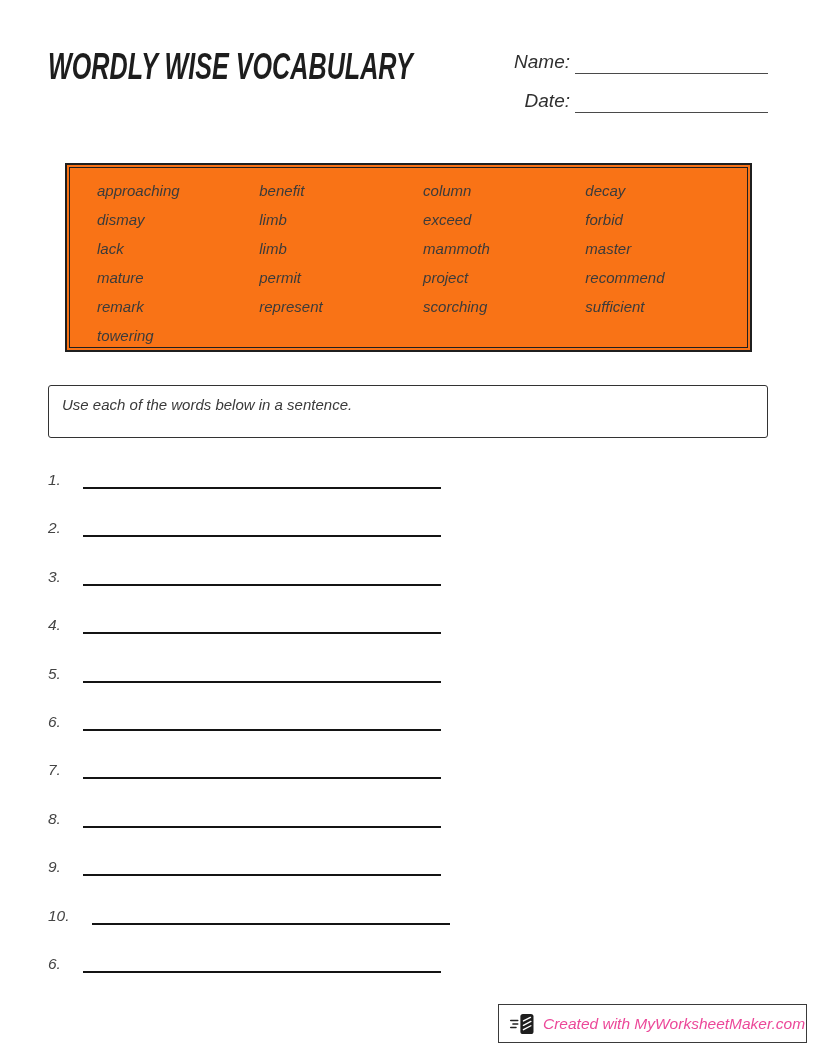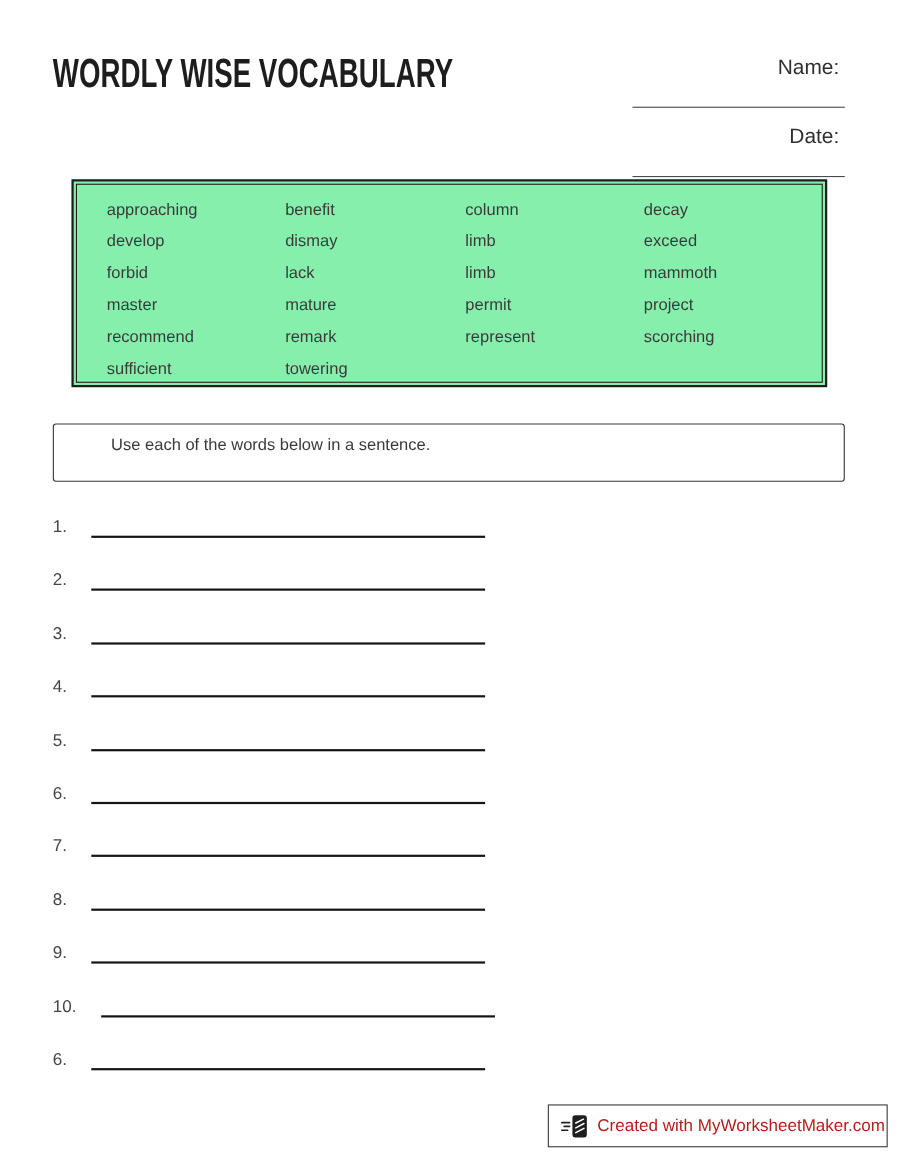--- a/index.html
+++ b/index.html
@@ -4,20 +4,21 @@
 <style>
   * { margin: 0; padding: 0; box-sizing: border-box; }
   html, body { background: #ffffff; }
   .page {
     position: relative;
     width: 816px;
     height: 1052px;
     background: #ffffff;
     font-family: "Liberation Sans", sans-serif;
     overflow: hidden;
+    font-style: italic;
   }
 
   
   .title {
     position: absolute;
     left: 48px;
     top: 46px;
     font-size: 37px;
     font-weight: 800;
     color: #1d1d1d;
@@ -30,21 +31,20 @@
     position: absolute;
     top: 50px;
     right: 48px;
     width: 258px;
   }
   .field-row {
     display: flex;
     align-items: flex-end;
     justify-content: flex-end;
     margin-bottom: 15px;
-    flex-direction: column;
   }
   .field-label {
     font-size: 19px;
     color: #2f2f2f;
     margin-right: 5px;
     line-height: 24px;
   }
   .field-line {
     width: 193px;
     height: 24px;
@@ -53,21 +53,21 @@
 
   
   .word-bank-outer {
     position: absolute;
     left: 65px;
     top: 163px;
     width: 687px;
     height: 189px;
     border: 2px solid #1f1f1f;
     padding: 2px;
-    background: #86efac;
+    background: #f97316;
   }
   .word-bank-inner {
     width: 100%;
     height: 100%;
     border: 1.5px solid #1f1f1f;
     display: grid;
     grid-template-columns: 1.07fr 1.08fr 1.07fr 1fr;
     align-content: start;
     padding: 9px 10px 0 27px;
   }
@@ -86,21 +86,20 @@
     height: 53px;
     border: 1.5px solid #333333;
     border-radius: 3px;
     padding: 8px 13px;
     background: #ffffff;
   }
   .instruction-text {
     font-size: 15px;
     color: #3a3a3a;
     line-height: 21px;
-    margin-left: 39px;
   }
 
   
   .questions {
     position: absolute;
     left: 48px;
     top: 461px;
     width: 460px;
   }
   .question {
@@ -135,21 +134,21 @@
     padding: 0 10px;
   }
   .credit-icon {
     width: 28px;
     height: 28px;
     flex: 0 0 28px;
     margin-right: 6px;
   }
   .credit-text {
     font-size: 15.5px;
-    color: #b91c1c;
+    color: #ec4899;
     white-space: nowrap;
   }
 </style>
 </head>
 <body>
 
 <div class="page">
 
   <div class="title">WORDLY WISE VOCABULARY</div>
 
@@ -163,21 +162,20 @@
       <span class="field-line"></span>
     </div>
   </div>
 
   <div class="word-bank-outer">
     <div class="word-bank-inner" id="word-bank-grid">
         <span class="word">approaching</span>
         <span class="word">benefit</span>
         <span class="word">column</span>
         <span class="word">decay</span>
-        <span class="word">develop</span>
         <span class="word">dismay</span>
         <span class="word">limb</span>
         <span class="word">exceed</span>
         <span class="word">forbid</span>
         <span class="word">lack</span>
         <span class="word">limb</span>
         <span class="word">mammoth</span>
         <span class="word">master</span>
         <span class="word">mature</span>
         <span class="word">permit</span>

